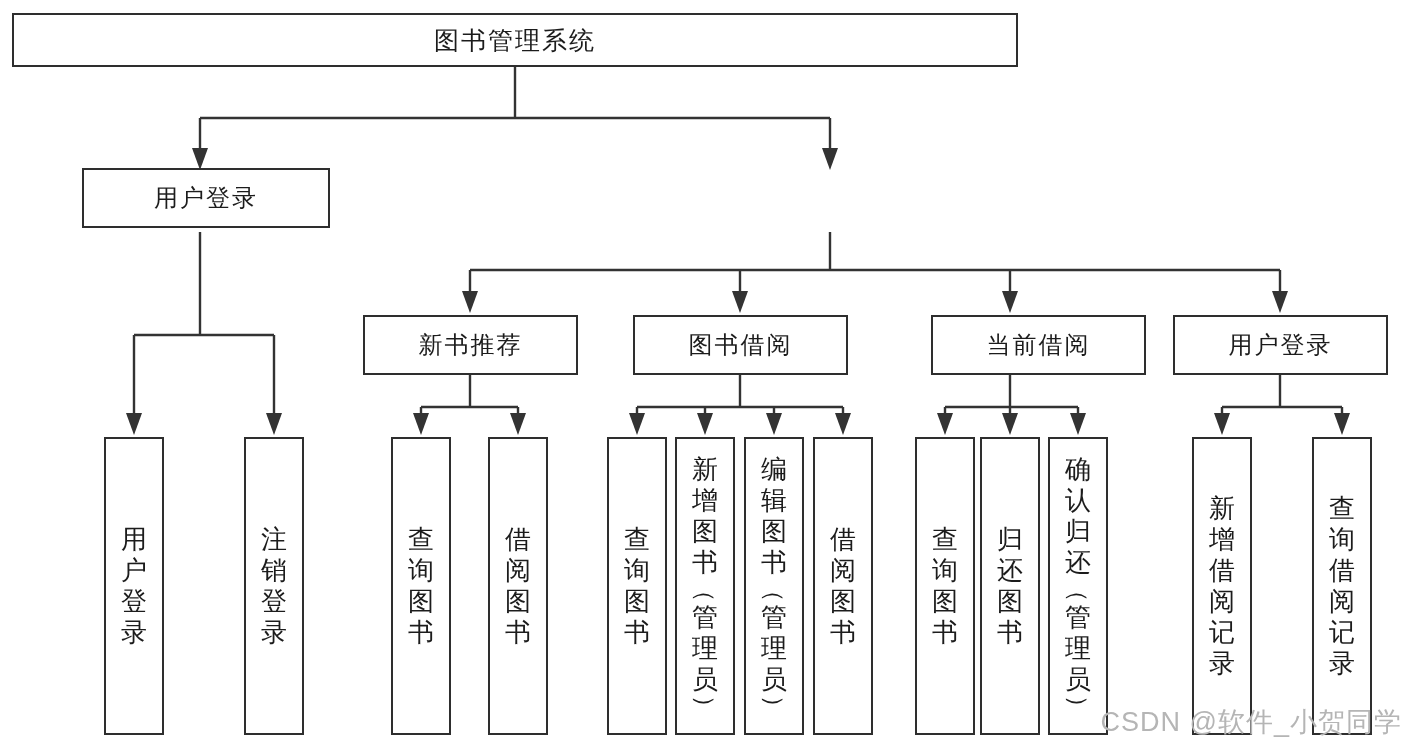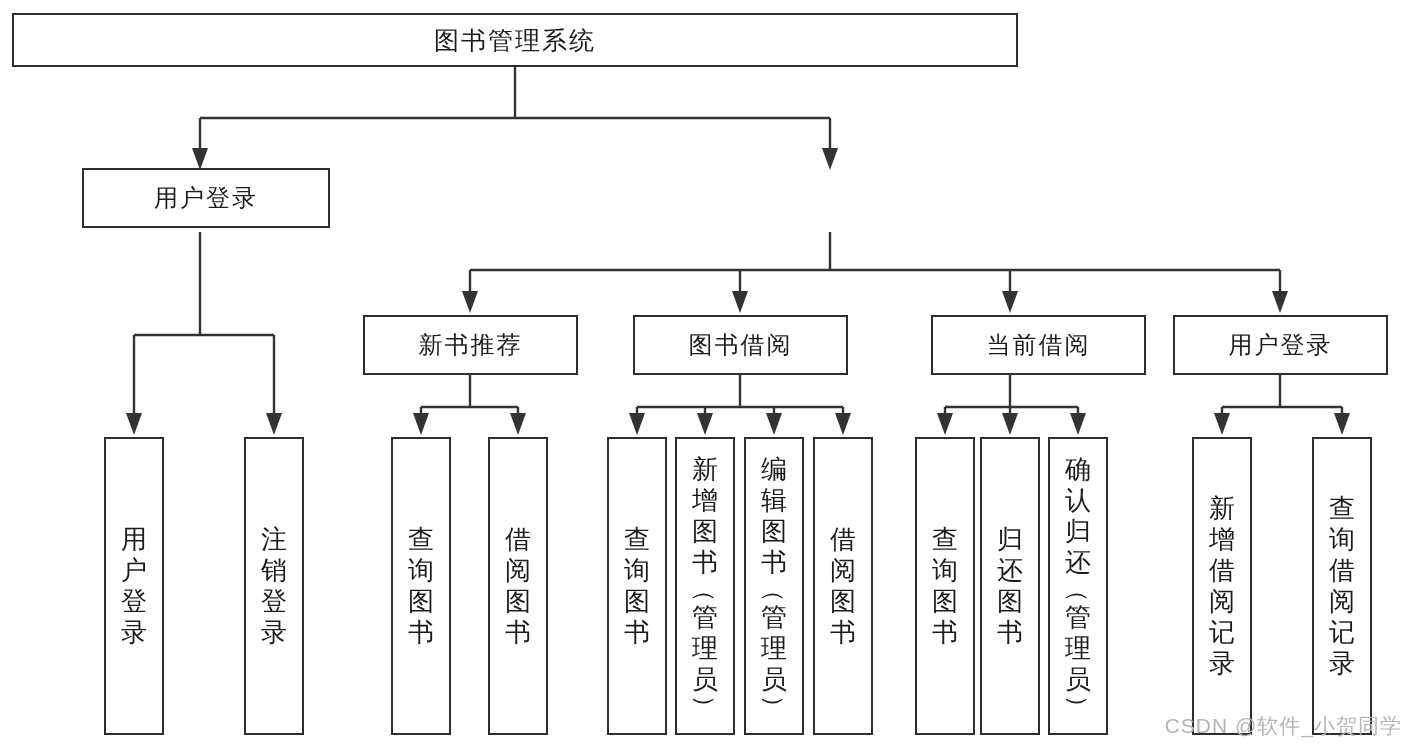--- a/index.html
+++ b/index.html
@@ -24,21 +24,21 @@
   .node.root{left:12px;top:13px;width:1006px;height:54px;font-size:25px;}
   .node.lvl2{top:168px;width:248px;height:60px;}
   .node.sec{top:315px;width:215px;height:60px;}
   .node.leaf{top:437px;width:60px;height:298px;}
   .vtext{display:block;}
   .vch{display:block;height:31px;line-height:31px;width:100%;
        text-align:center;font-size:26px;color:var(--text);}
   .vch.rot{transform:rotate(90deg);height:24px;line-height:24px;font-size:24px;}
   .watermark{
     position:absolute;right:3px;bottom:7px;color:var(--wm);
-    font-size:21px;letter-spacing:1px;white-space:nowrap;z-index:5;
+    font-size:27px;letter-spacing:1px;white-space:nowrap;z-index:5;
   }
 </style>
 </head>
 <body>
 
 <div class="canvas">
 
   <svg class="connectors" viewBox="0 0 1405 747" xmlns="http://www.w3.org/2000/svg">
 
     <path d="M515 67 V118 M200 118 H830 M200 118 V154 M830 118 V154"></path>

